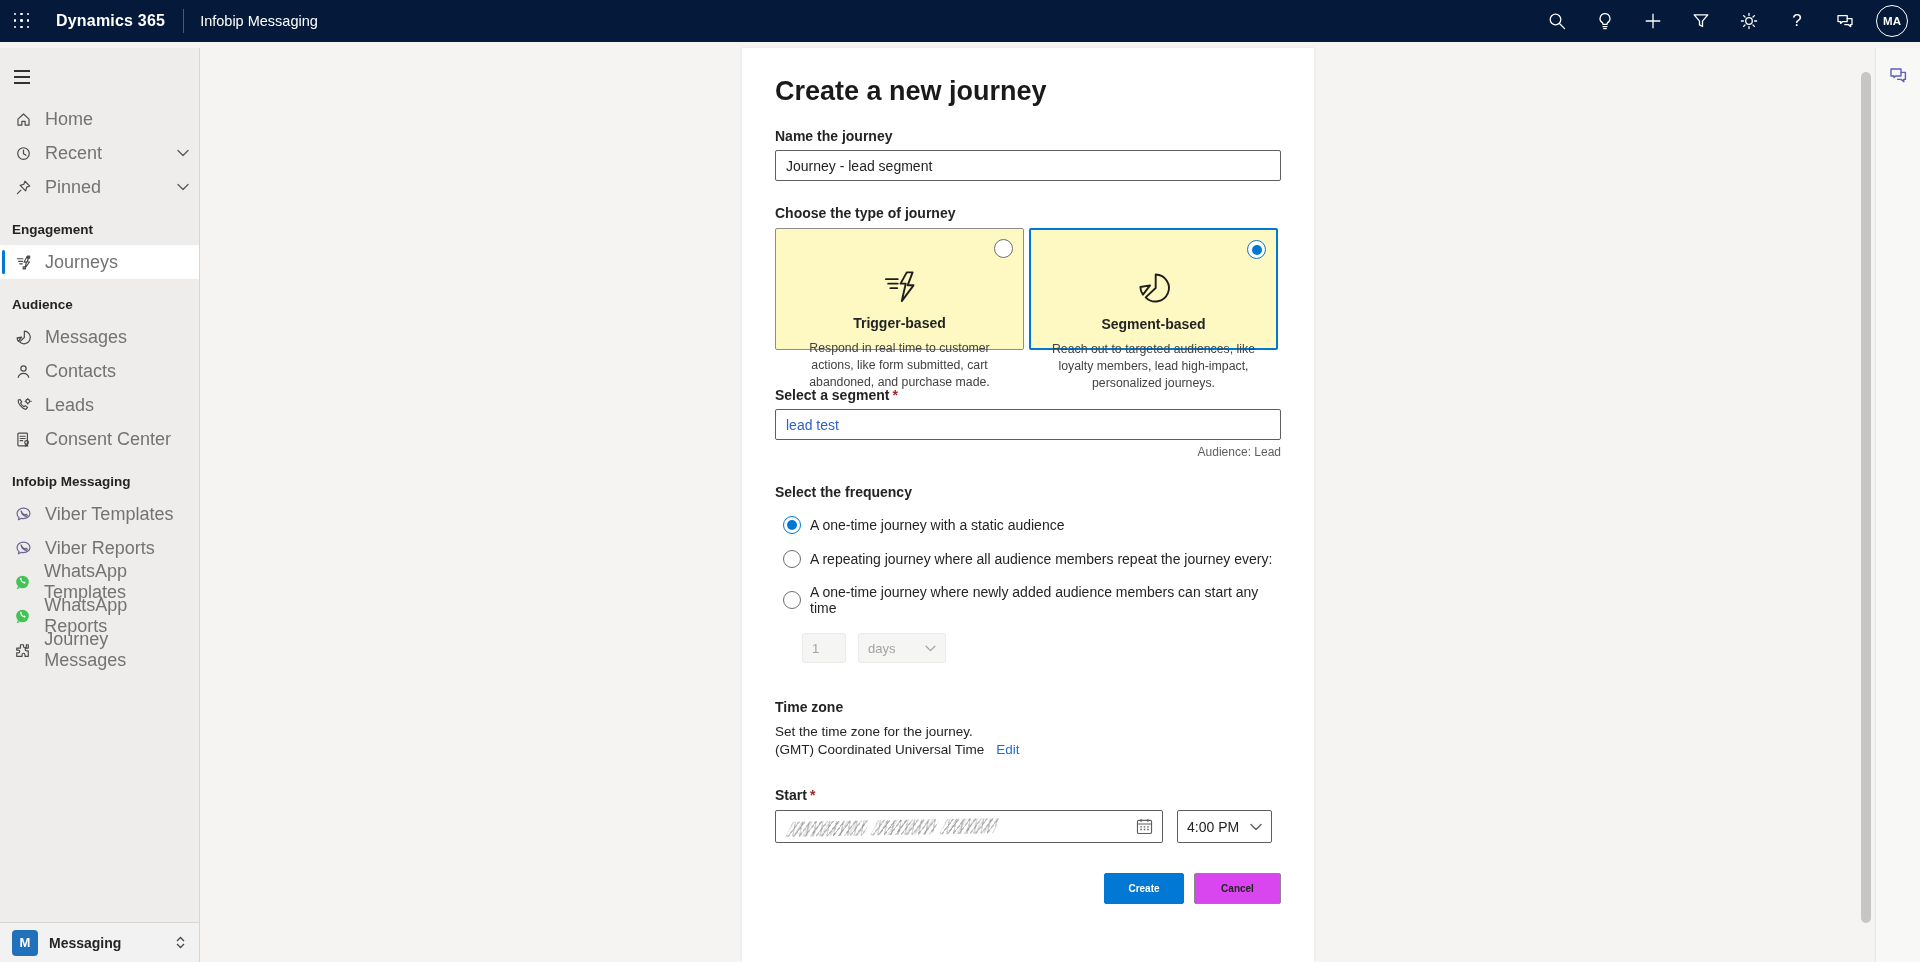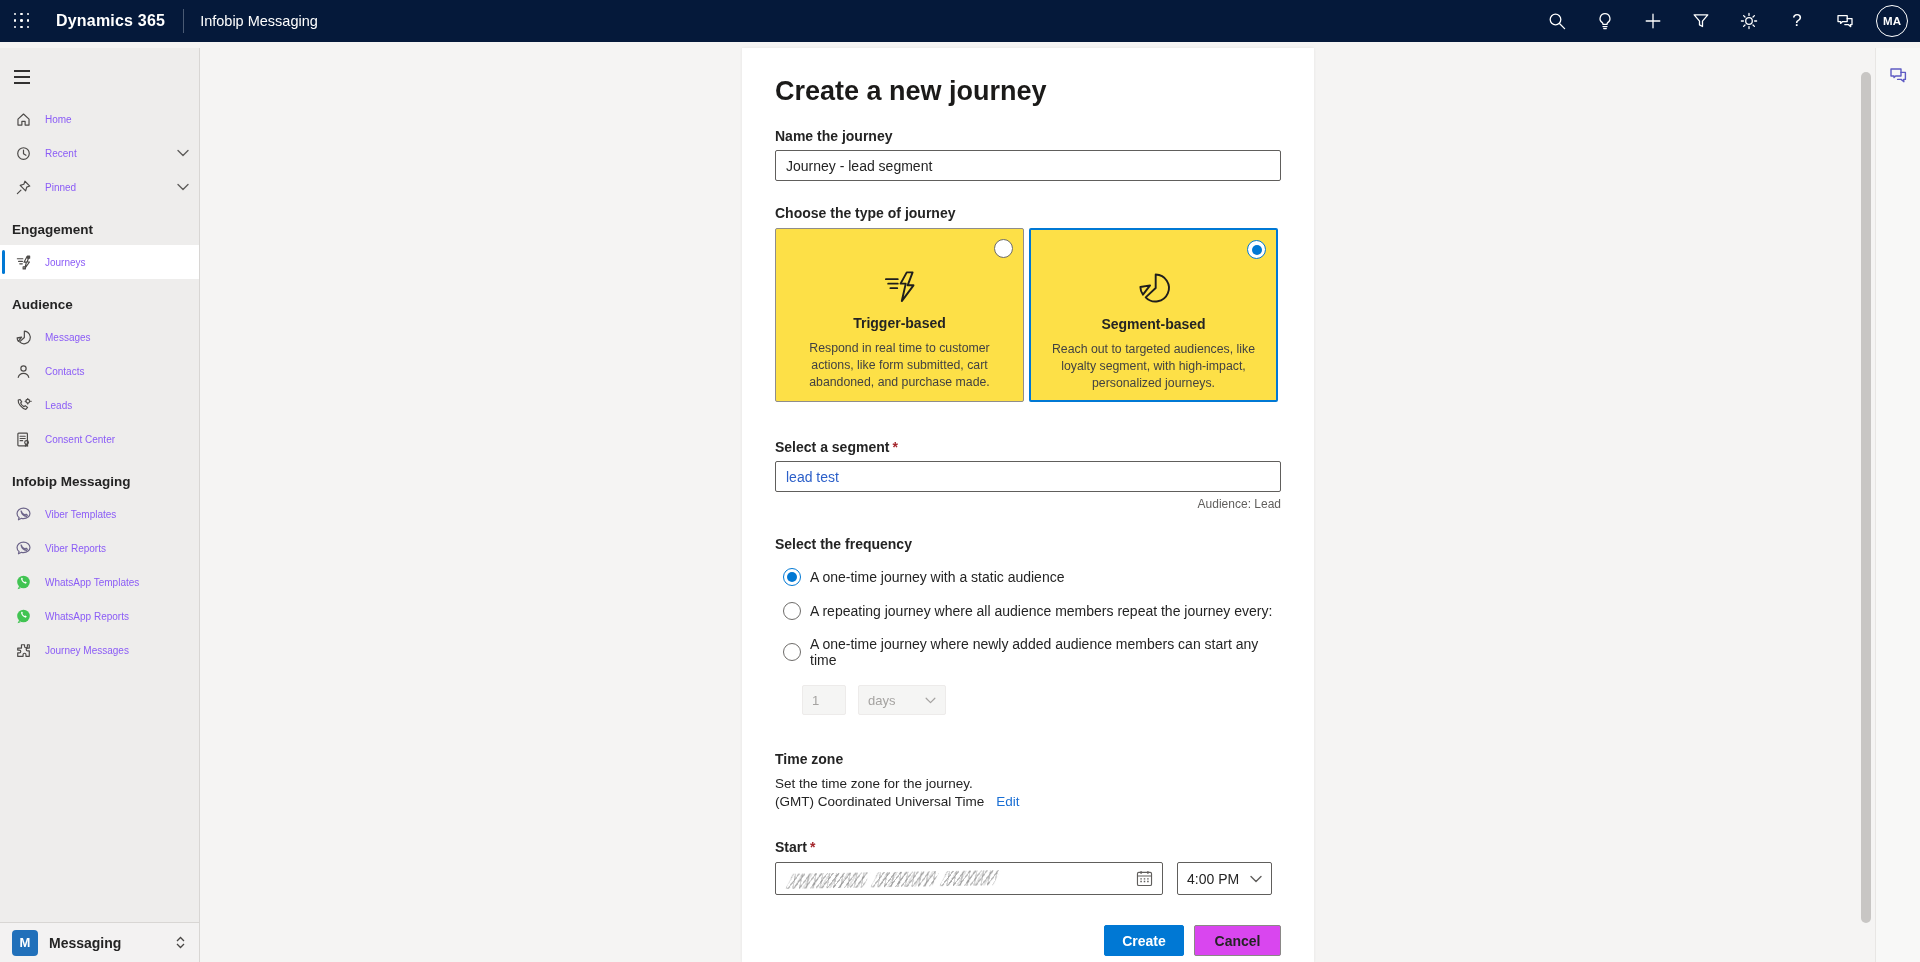--- a/index.html
+++ b/index.html
@@ -24,21 +24,21 @@
   .avatar { width:32px; height:32px; border-radius:50%; border:1px solid #fff; display:flex;
             align-items:center; justify-content:center; font-size:11.5px; font-weight:600; cursor:pointer; }
 
   
   .sidebar { position:absolute; left:0; top:48px; width:200px; height:914px;
              background:#eeedec; border-right:1px solid #d8d6d4; }
   .hamburger { width:40px; height:30px; margin:14px 0 10px 8px; display:flex; flex-direction:column;
                justify-content:center; gap:4px; padding-left:6px; cursor:pointer; }
   .hamburger i { width:16px; height:1.8px; background:#323130; display:block; }
   .nav-item { height:34px; display:flex; align-items:center; padding:0 10px 0 14px;
-              cursor:pointer; position:relative; font-size:10px; color:#8b5cf6; }
+              cursor:pointer; position:relative; font-size:18px; color:#737373; }
   .nav-item .nicon { width:18px; height:18px; margin-right:13px; display:flex; align-items:center; justify-content:center; }
   .nav-item .nicon svg { width:17px; height:17px; stroke:#4c4a48; fill:none; stroke-width:1.4;
                          stroke-linecap:round; stroke-linejoin:round; }
   .nav-item .chev { margin-left:auto; color:#605e5c; display:flex; }
   .nav-item .chev svg { width:12px; height:8px; }
   .nav-item.selected { background:#ffffff; }
   .nav-item.selected::before { content:""; position:absolute; left:2px; top:5px; bottom:5px;
                                width:3px; background:#0078d4; border-radius:2px; }
   .sec-header { padding:18px 14px 8px 12px; font-size:13.5px; font-weight:700; color:#242424; }
   .side-footer { position:absolute; left:0; right:0; bottom:0; height:40px; background:#f3f2f2;
@@ -64,22 +64,22 @@
   .panel { position:absolute; left:742px; top:48px; width:572px; height:914px; background:#fff;
            box-shadow:0 0 3px rgba(0,0,0,.07); padding:28px 33px 0 33px; }
   .panel h1 { font-size:27px; font-weight:700; color:#1b1a19; }
   .flabel { font-size:14px; font-weight:700; color:#242424; }
   .req { color:#a4262c; margin-left:3px; font-weight:700; }
   .txt-input { width:506px; height:31px; border:1px solid #605e5c; border-radius:2px;
                padding:0 10px; font-size:14px; font-family:"Liberation Sans",sans-serif; color:#242424; background:#fff; }
   .lookup { color:#2b5fc9; }
 
   .cards { display:flex; gap:5px; margin-top:7px; }
-  .card { position:relative; width:249px; height:174px; border:1px solid #8f8d8b; border-radius:2px;
-          background:#fde047; cursor:pointer; text-align:center; padding:40px 18px 8px; }
+  .card { position:relative; width:249px; height:122px; border:1px solid #8f8d8b; border-radius:2px;
+          background:#fef9c3; cursor:pointer; text-align:center; padding:40px 18px 8px; }
   .card.selected { border:2px solid #0078d4; }
   .card .cicon svg { width:36px; height:36px; stroke:#1f1e1d; fill:none; stroke-width:1.7;
                      stroke-linecap:round; stroke-linejoin:round; }
   .card .ctitle { font-size:14px; font-weight:700; margin-top:6px; }
   .card .cdesc { font-size:12.3px; color:#424242; line-height:1.4; margin-top:9px; }
   .radio { width:18px; height:18px; border-radius:50%; border:1px solid #6e6c6a; background:#fff;
            display:inline-flex; align-items:center; justify-content:center; flex:none; }
   .radio.checked { border:1px solid #0078d4; }
   .radio.checked i { width:10px; height:10px; border-radius:50%; background:#0078d4; }
   .card .radio { position:absolute; top:10px; right:10px; width:19px; height:19px; }
@@ -109,21 +109,21 @@
       repeating-linear-gradient(95deg,  rgba(160,160,160,.30) 0 2px,   transparent 2px 9px); }
   .scribble i:nth-child(1){width:78px;} .scribble i:nth-child(2){width:62px;} .scribble i:nth-child(3){width:54px;}
   .cal-btn { position:absolute; right:7px; top:6px; width:20px; height:20px; color:#605e5c; cursor:pointer; }
   .cal-btn svg { width:19px; height:19px; stroke:currentColor; fill:none; stroke-width:1.2; }
   .time-select { width:95px; height:33px; border:1px solid #605e5c; border-radius:2px; margin-left:14px;
                  display:flex; align-items:center; justify-content:space-between; padding:0 9px;
                  font-size:14px; color:#242424; cursor:pointer; background:#fff; }
   .time-select svg { width:12px; height:8px; color:#605e5c; }
 
   .btn-row { display:flex; justify-content:flex-end; gap:10px; margin-top:30px; width:506px; }
-  .btn { height:31px; border-radius:2px; font-size:14px; font-weight:700; cursor:pointer;
+  .btn { height:31px; border-radius:2px; font-size:10px; font-weight:700; cursor:pointer;
          font-family:"Liberation Sans",sans-serif; display:flex; align-items:center; justify-content:center; }
   .btn.primary { width:80px; background:#0078d4; border:1px solid #0078d4; color:#fff; }
   .btn.secondary { width:87px; background:#d946ef; border:1px solid #8a8886; color:#242424; }
 
   .chev-svg { fill:none; stroke:currentColor; stroke-width:1.4; stroke-linecap:round; stroke-linejoin:round; }
 
   
   .mt-name { margin-top:21px; } .mt-input { margin-top:6px; }
   .mt-type { margin-top:24px; } .mt-seg { margin-top:37px; }
   .mt-freq { margin-top:25px; } .mt-tz { margin-top:36px; } .mt-start { margin-top:30px; }
@@ -374,21 +374,21 @@
       <span class="radio checked">
           <i></i>
         </span>
       <div class="cicon">
         <svg viewBox="0 0 32 32">
             <path d="M17.5 4a12 12 0 1 1-8.9 20.3L17.5 16z"></path>
             <path d="M6.2 21.9a11.5 11.5 0 0 1-2.3-6.8l8.6-1.4z"></path>
           </svg>
       </div>
       <div class="ctitle">Segment-based</div>
-      <div class="cdesc">Reach out to targeted audiences, like loyalty segment, with high-impact, personalized journeys.</div>
+      <div class="cdesc">Reach out to targeted audiences, like loyalty members, lead high-impact, personalized journeys.</div>
     </div>
   </div>
 
   <div class="mt-seg flabel">
     <span>Select a segment</span><span class="req">*</span>
   </div>
   <input class="txt-input lookup mt-input" type="text" value="lead test" style="">
   <div class="helper-right">Audience: Lead</div>
 
   <div class="mt-freq flabel">Select the frequency</div>

